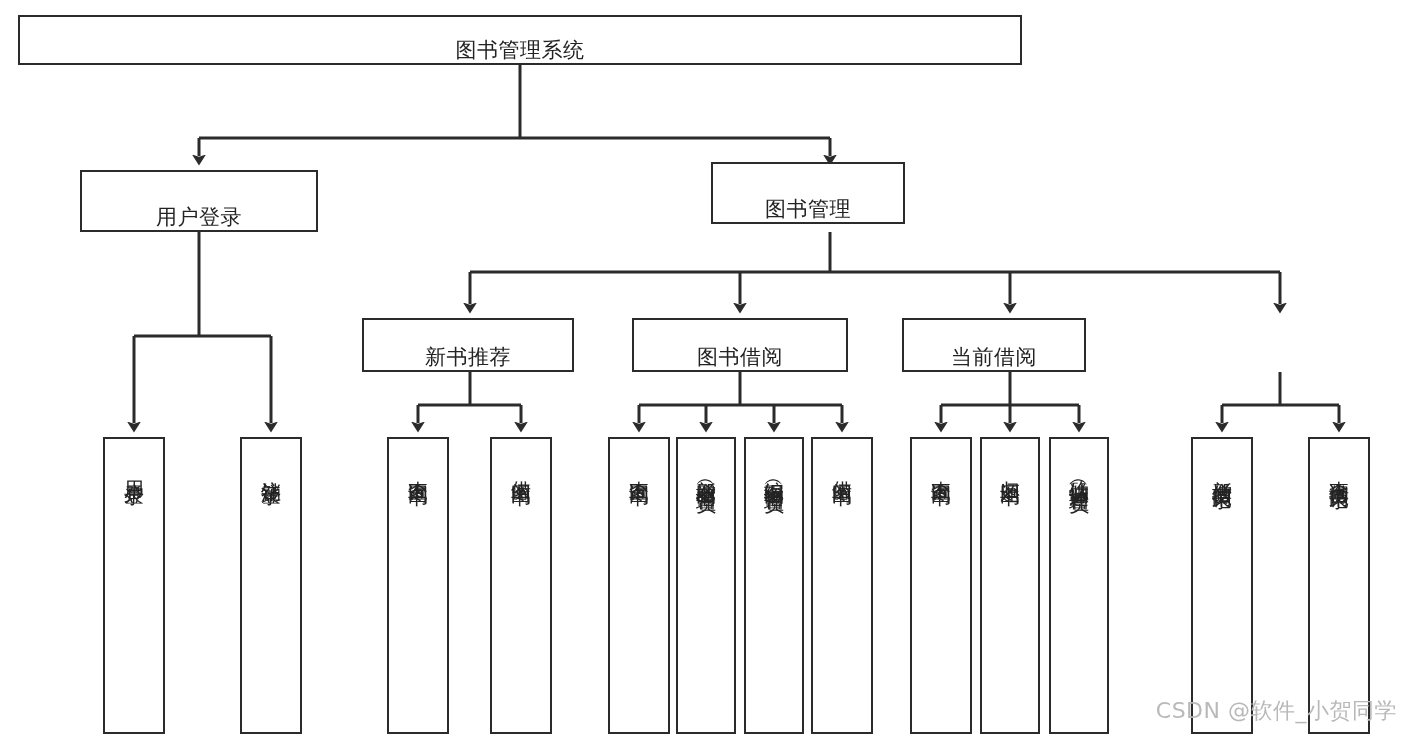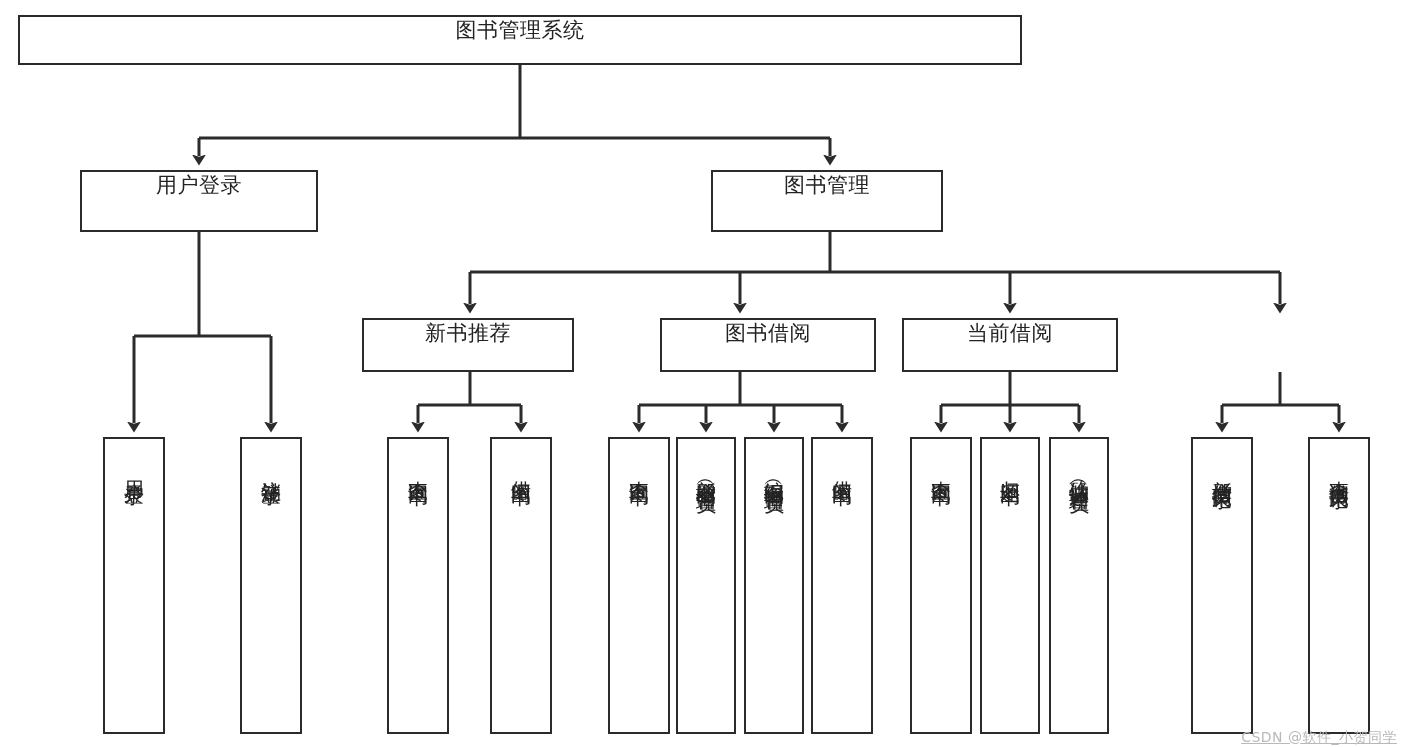--- a/index.html
+++ b/index.html
@@ -24,21 +24,21 @@
     top: 0;
     width: 1405px;
     height: 747px;
   }
   .node {
     position: absolute;
     box-sizing: border-box;
     background: #ffffff;
     border: 2px solid #2b2b2b;
     display: flex;
-    align-items: flex-start;
+    align-items: flex-end;
     justify-content: center;
     color: #1a1a1a;
     z-index: 3;
   }
   .node .label {
     font-size: 21px;
     line-height: 1.25;
     letter-spacing: 0.5px;
     white-space: nowrap;
     color: #232323;
@@ -54,28 +54,27 @@
     max-height: 270px;
   }
   .node.vertical {
     align-items: flex-start;
     padding-top: 26px;
     justify-content: center;
   }
   .watermark {
     position: absolute;
     right: 8px;
-    bottom: 0;
-    font-size: 14px;
+    bottom: 21px;
+    font-size: 22px;
     color: #b9b9b9;
     letter-spacing: 0.5px;
     z-index: 9;
     white-space: nowrap;
     font-family: "DejaVu Sans", "Liberation Sans", sans-serif;
-    text-decoration: underline;
   }
 </style>
 </head>
 <body>
 
 <div id="diagram-root">
 
   <svg id="edges" viewBox="0 0 1405 747" xmlns="http://www.w3.org/2000/svg">
     <defs>
       <marker id="arw" markerWidth="12" markerHeight="14" refX="1.5" refY="7" orient="auto" markerUnits="userSpaceOnUse">
@@ -127,33 +126,33 @@
   </svg>
 
   <div class="node" style="left:18px; top:15px; width:1004px; height:50px;">
     <span class="label">图书管理系统</span>
   </div>
 
   <div class="node" style="left:80px; top:170px; width:238px; height:62px;">
     <span class="label">用户登录</span>
   </div>
 
-  <div class="node" style="left:711px; top:170px; width:232px; height:62px;">
+  <div class="node" style="left:711px; top:162px; width:194px; height:62px;">
     <span class="label">图书管理</span>
   </div>
 
   <div class="node" style="left:362px; top:318px; width:212px; height:54px;">
     <span class="label">新书推荐</span>
   </div>
 
-  <div class="node" style="left:632px; top:318px; width:216px; height:54px;margin-left:28px;">
+  <div class="node" style="left:632px; top:318px; width:216px; height:54px;">
     <span class="label">图书借阅</span>
   </div>
 
-  <div class="node" style="left:902px; top:318px; width:216px; height:54px;">
+  <div class="node" style="left:902px; top:318px; width:184px; height:54px;">
     <span class="label">当前借阅</span>
   </div>
 
 
   <div class="node vertical" style="left:103px; top:437px; width:62px; height:297px;">
     <span class="label">用户登录</span>
   </div>
 
   <div class="node vertical" style="left:240px; top:437px; width:62px; height:297px;">
     <span class="label">注销登录</span>

